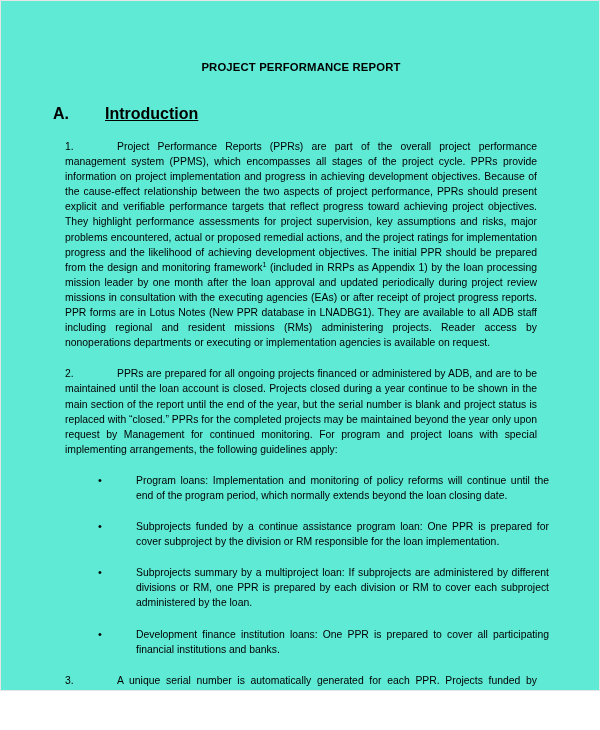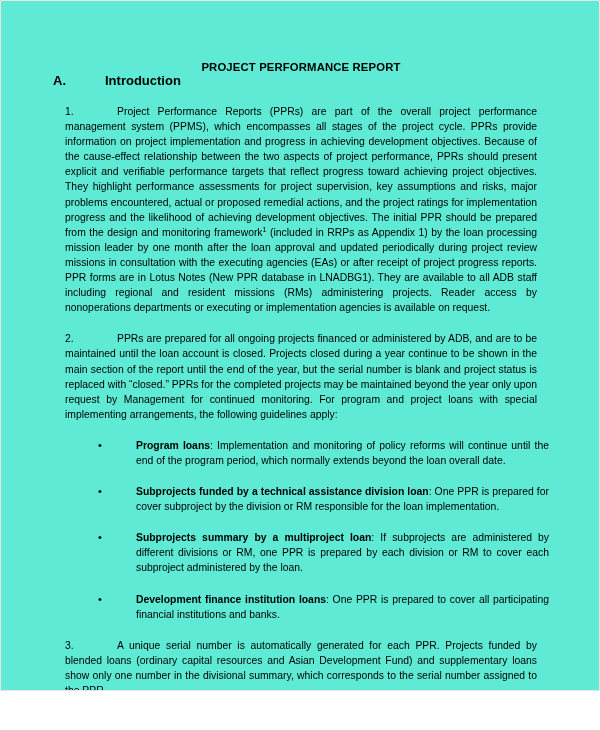--- a/index.html
+++ b/index.html
@@ -28,22 +28,24 @@
   }
   .doc-title {
     text-align: center;
     font-weight: bold;
     font-size: 11.3px;
     letter-spacing: 0.15px;
     margin-top: 60px;
     margin-bottom: 0;
   }
   .section-heading {
-    font-size: 13px;
+    margin-top: 32px;
+    font-size: 16px;
     font-weight: bold;
+    text-decoration: underline;
   }
   .section-heading .sec-letter {
     display: inline-block;
     width: 52px;
   }
   p.body-par {
     font-size: 10.4px;
     line-height: 15.1px;
     text-align: justify;
     margin: 12px;
@@ -73,21 +75,21 @@
     padding-left: 83px;
   }
   ul.guidelines li .bullet-dot {
     position: absolute;
     left: 45px;
     top: 0;
     font-size: 11px;
     line-height: 15.1px;
   }
   ul.guidelines li .lead {
-    font-weight: bold;
+    font-weight: normal;
   }
 </style>
 </head>
 <body>
 
 <div id="page">
   <div id="content">
 
     <div class="doc-title">PROJECT PERFORMANCE REPORT</div>
 
@@ -98,24 +100,24 @@
     <p class="body-par">
       <span class="parnum">1.</span><span>Project Performance Reports (PPRs) are part of the overall project performance management system (PPMS), which encompasses all stages of the project cycle. PPRs provide information on project implementation and progress in achieving development objectives. Because of the cause-effect relationship between the two aspects of project performance, PPRs should present explicit and verifiable performance targets that reflect progress toward achieving project objectives. They highlight performance assessments for project supervision, key assumptions and risks, major problems encountered, actual or proposed remedial actions, and the project ratings for implementation progress and the likelihood of achieving development objectives. The initial PPR should be prepared from the design and monitoring framework</span><sup class="fnref">1</sup><span> (included in RRPs as Appendix 1) by the loan processing mission leader by one month after the loan approval and updated periodically during project review missions in consultation with the executing agencies (EAs) or after receipt of project progress reports. PPR forms are in Lotus Notes (New PPR database in LNADBG1). They are available to all ADB staff including regional and resident missions (RMs) administering projects. Reader access by nonoperations departments or executing or implementation agencies is available on request.</span>
     </p>
 
     <p class="body-par">
       <span class="parnum">2.</span><span>PPRs are prepared for all ongoing projects financed or administered by ADB, and are to be maintained until the loan account is closed. Projects closed during a year continue to be shown in the main section of the report until the end of the year, but the serial number is blank and project status is replaced with “closed.” PPRs for the completed projects may be maintained beyond the year only upon request by Management for continued monitoring. For program and project loans with special implementing arrangements, the following guidelines apply:</span>
     </p>
 
     <ul class="guidelines">
       <li>
-        <span class="bullet-dot">•</span><span class="lead">Program loans</span><span>:</span><span>   Implementation and monitoring of policy reforms will continue until the end of the program period, which normally extends beyond the loan overall date.</span>
+        <span class="bullet-dot">•</span><span class="lead">Program loans</span><span>:</span><span>   Implementation and monitoring of policy reforms will continue until the end of the program period, which normally extends beyond the loan closing date.</span>
       </li>
       <li>
-        <span class="bullet-dot">•</span><span class="lead">Subprojects funded by a technical assistance division loan</span><span>:</span><span>   One PPR is prepared for cover subproject by the division or RM responsible for the loan implementation.</span>
+        <span class="bullet-dot">•</span><span class="lead">Subprojects funded by a continue assistance program loan</span><span>:</span><span>   One PPR is prepared for cover subproject by the division or RM responsible for the loan implementation.</span>
       </li>
       <li>
         <span class="bullet-dot">•</span><span class="lead">Subprojects summary by a multiproject loan</span><span>:</span><span>   If subprojects are administered by different divisions or RM, one PPR is prepared by each division or RM to cover each subproject administered by the loan.</span>
       </li>
       <li>
         <span class="bullet-dot">•</span><span class="lead">Development finance institution loans</span><span>:</span><span>   One PPR is prepared to cover all participating financial institutions and banks.</span>
       </li>
     </ul>
 
     <p class="body-par">

